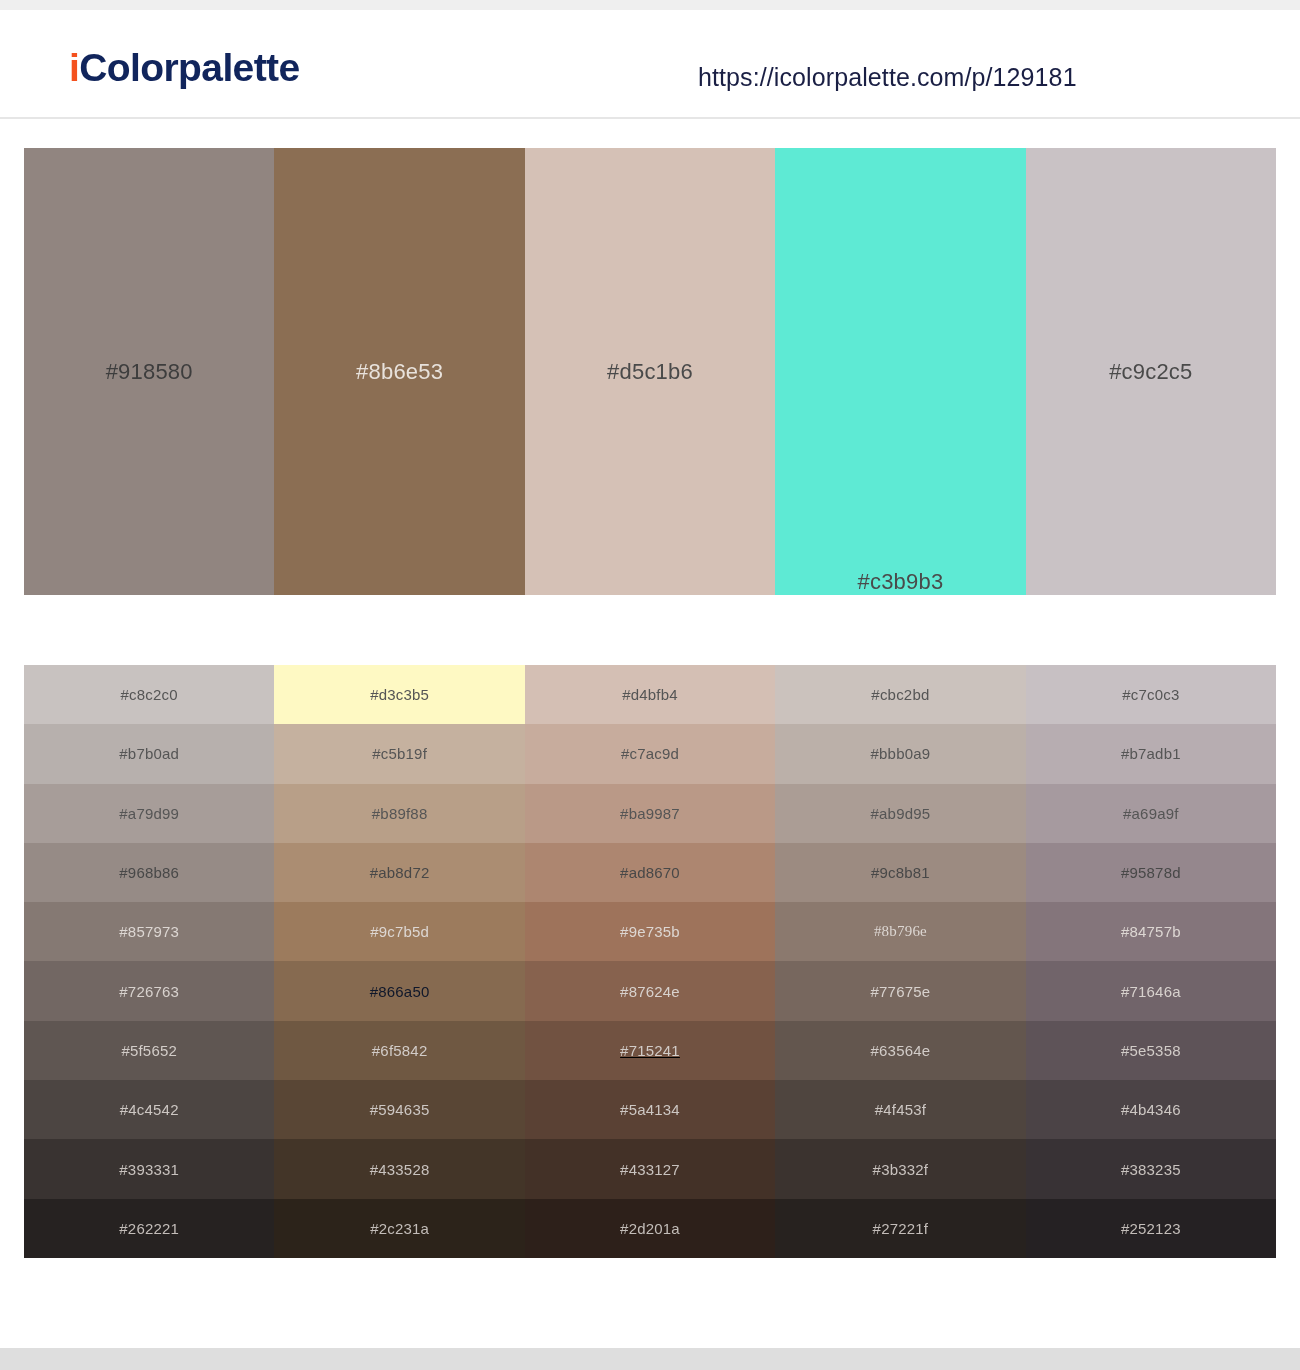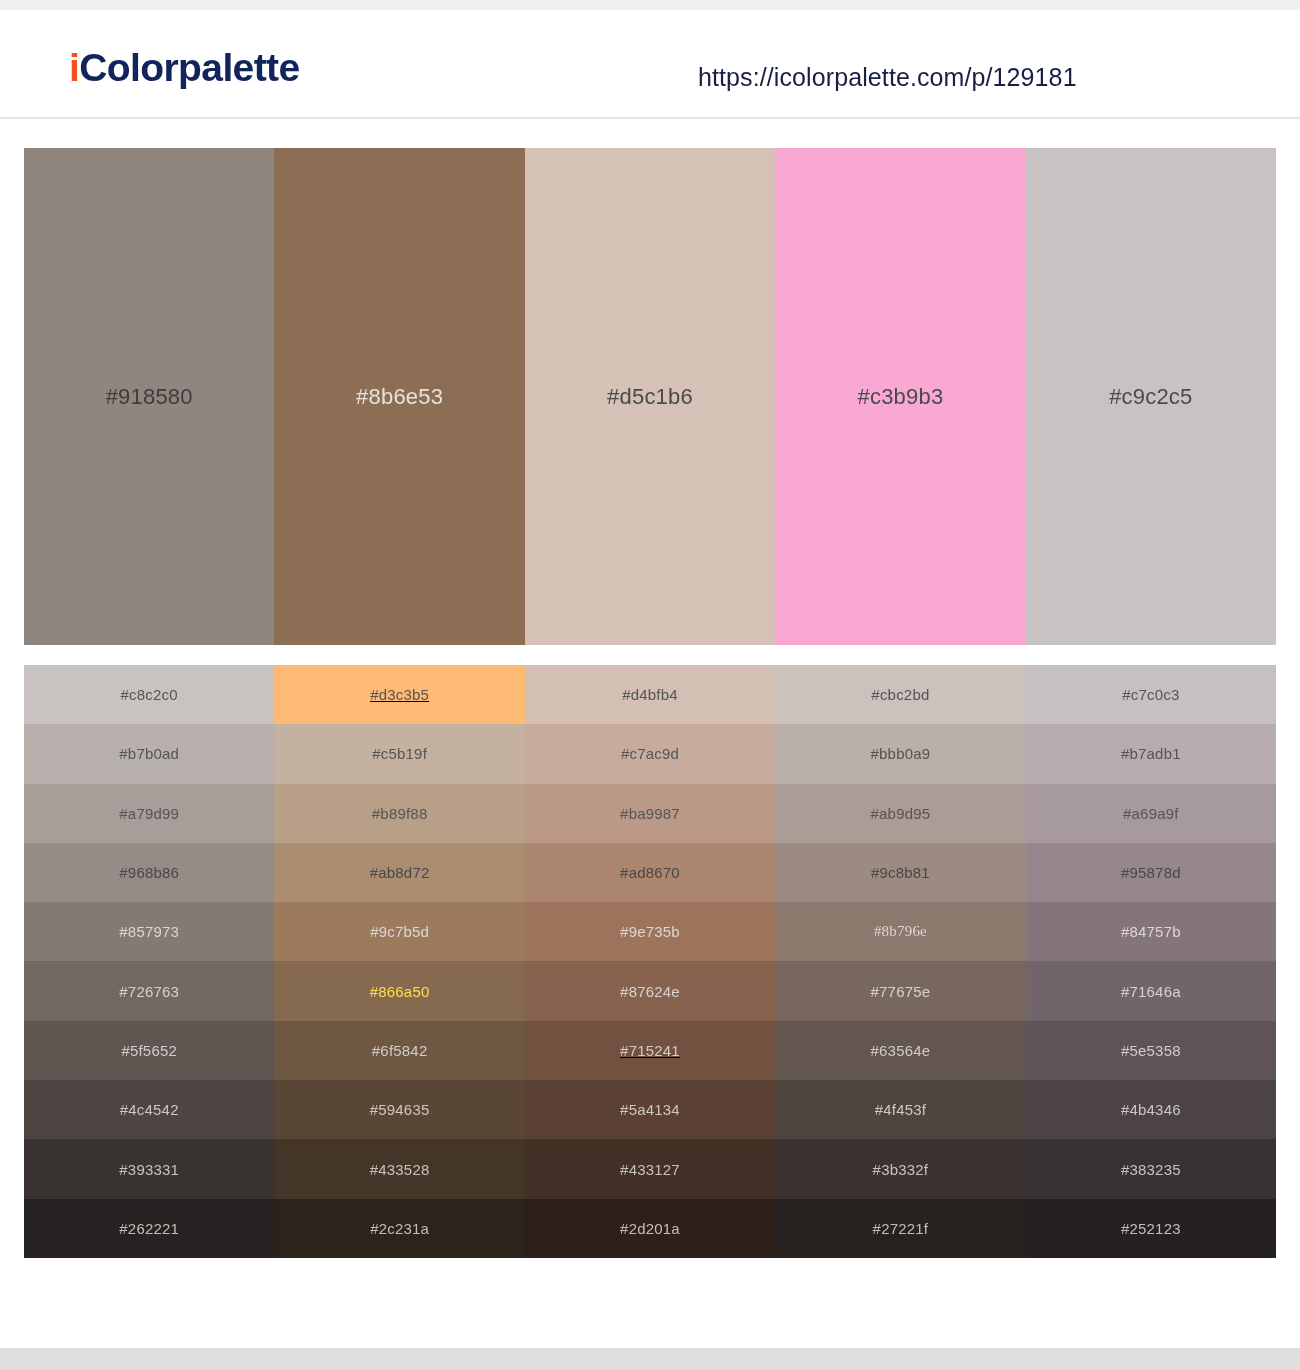--- a/index.html
+++ b/index.html
@@ -51,21 +51,21 @@
     white-space: nowrap;
     letter-spacing: 0.1px;
   }
 
   
   .main-swatches {
     position: absolute;
     left: 24px;
     top: 148px;
     width: 1252px;
-    height: 497px;
+    height: 447px;
     display: flex;
   }
   .main-swatch {
     flex: 1 1 0;
     display: flex;
     align-items: center;
     justify-content: center;
     font-size: 22px;
     letter-spacing: 0.2px;
   }
@@ -118,34 +118,34 @@
   <div class="main-swatches">
       <div class="main-swatch" style="background: rgb(145, 133, 128);">
         <span style="color: rgb(61, 61, 61);">#918580</span>
       </div>
       <div class="main-swatch" style="background: rgb(139, 110, 83);">
         <span style="color: rgb(232, 226, 220);">#8b6e53</span>
       </div>
       <div class="main-swatch" style="background: rgb(213, 193, 182);">
         <span style="color: rgb(74, 74, 74);">#d5c1b6</span>
       </div>
-      <div class="main-swatch" style="background: #f9a8d4;">
+      <div class="main-swatch" style="background: #5eead4; align-items: flex-end;">
         <span style="color: rgb(74, 74, 74);">#c3b9b3</span>
       </div>
       <div class="main-swatch" style="background: rgb(201, 194, 197);">
         <span style="color: rgb(74, 74, 74);">#c9c2c5</span>
       </div>
     </div>
 
   <div class="shade-grid">
       <div class="shade-row">
         <div class="shade-cell" style="background: rgb(200, 194, 192);">
           <span style="color: rgb(85, 85, 85);">#c8c2c0</span>
         </div>
-        <div class="shade-cell" style="background: #fdba74; text-decoration: underline;">
+        <div class="shade-cell" style="background: #fef9c3;">
           <span style="color: rgb(85, 85, 85);">#d3c3b5</span>
         </div>
         <div class="shade-cell" style="background: rgb(212, 191, 180);">
           <span style="color: rgb(85, 85, 85);">#d4bfb4</span>
         </div>
         <div class="shade-cell" style="background: rgb(203, 194, 189);">
           <span style="color: rgb(85, 85, 85);">#cbc2bd</span>
         </div>
         <div class="shade-cell" style="background: rgb(199, 192, 195);">
           <span style="color: rgb(85, 85, 85);">#c7c0c3</span>
@@ -217,21 +217,21 @@
         </div>
         <div class="shade-cell" style="background: rgb(132, 117, 123);">
           <span style="color: rgb(221, 215, 211);">#84757b</span>
         </div>
       </div>
       <div class="shade-row">
         <div class="shade-cell" style="background: rgb(114, 103, 99);">
           <span style="color: rgb(216, 210, 206);">#726763</span>
         </div>
         <div class="shade-cell" style="background: rgb(134, 106, 80);">
-          <span style="color: #fde047;">#866a50</span>
+          <span style="color: #0f172a;">#866a50</span>
         </div>
         <div class="shade-cell" style="background: rgb(135, 98, 78);">
           <span style="color: rgb(216, 210, 206);">#87624e</span>
         </div>
         <div class="shade-cell" style="background: rgb(119, 103, 94);">
           <span style="color: rgb(216, 210, 206);">#77675e</span>
         </div>
         <div class="shade-cell" style="background: rgb(113, 100, 106);">
           <span style="color: rgb(216, 210, 206);">#71646a</span>
         </div>

